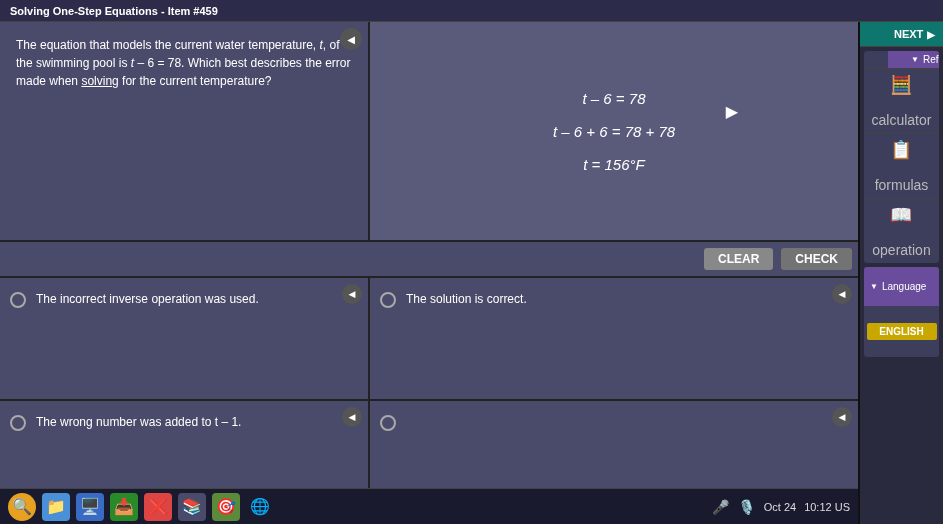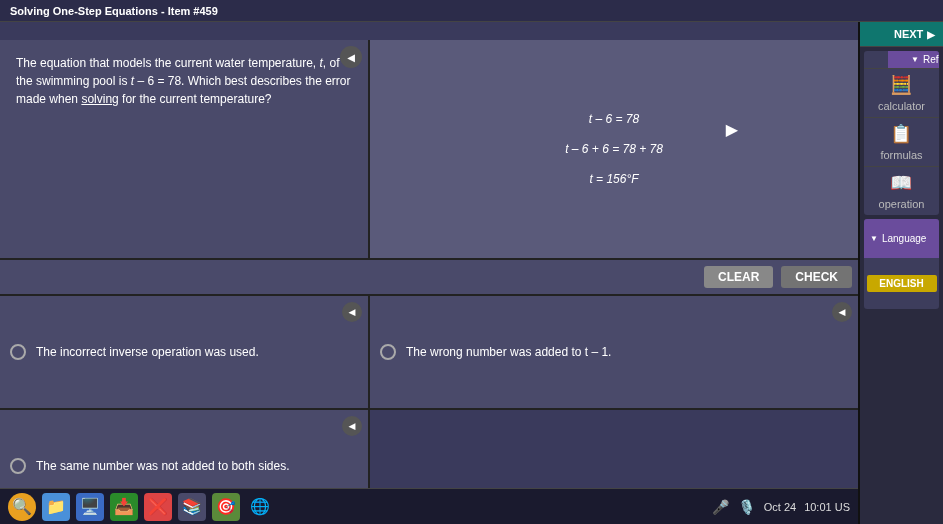--- a/index.html
+++ b/index.html
@@ -39,21 +39,20 @@
       background: #3a3a5c;
       display: flex;
       flex-direction: column;
       position: relative;
     }
 
     
     .top-section {
       display: flex;
       height: 220px;
-      margin-top: 18px;
     }
 
     .question-panel {
       width: 370px;
       background: #4a4a6a;
       padding: 14px 16px;
       border-right: 2px solid #222;
       border-bottom: 2px solid #222;
       position: relative;
     }
@@ -71,21 +70,21 @@
       background: #5a5a7a;
       display: flex;
       flex-direction: column;
       align-items: center;
       justify-content: center;
       border-bottom: 2px solid #222;
       position: relative;
     }
     .equation-line {
       color: #fff;
-      font-size: 12px;
+      font-size: 15px;
       margin: 8px 0;
       font-style: italic;
     }
 
     
     .arrow-btn {
       position: absolute;
       top: 6px;
       right: 6px;
       width: 22px;
@@ -144,21 +143,20 @@
       flex: 1;
     }
 
     .answer-cell {
       background: #4a4a6a;
       border-right: 2px solid #222;
       border-bottom: 2px solid #222;
       padding: 14px 16px 14px 36px;
       position: relative;
       display: flex;
-      align-items: center;
     }
     .answer-cell:nth-child(even) {
       border-right: none;
     }
 
     .radio-circle {
       position: absolute;
       left: 10px;
       width: 16px;
       height: 16px;
@@ -248,22 +246,22 @@
       padding: 5px 4px;
       border-top: 1px solid #444;
       cursor: pointer;
     }
     .ref-icon {
       font-size: 18px;
       color: #ccc;
     }
     .ref-label {
       color: #bbb;
-      font-size: 11px;
-      margin-top: 4px;
+      font-size: 14px;
+      margin-top: 16px;
       text-align: center;
     }
 
     .language-section {
       background: #3d3d5c;
       margin: 2px 4px;
       border-radius: 3px;
       overflow: hidden;
     }
     .language-header {
@@ -383,50 +381,54 @@
     </div>
 
     <div class="answers-grid">
 
       <div class="answer-cell">
         <div class="answer-arrow"></div>
         <div class="radio-circle"></div>
         <span class="answer-text">The incorrect inverse operation was used.</span>
       </div>
 
+      <div class="answer-cell">
+        <div class="answer-arrow"></div>
+        <div class="radio-circle"></div>
+        <span class="answer-text">The solution is correct.</span>
+      </div>
 
       <div class="answer-cell">
         <div class="answer-arrow"></div>
         <div class="radio-circle"></div>
         <span class="answer-text">The wrong number was added to t – 1.</span>
       </div>
 
       <div class="answer-cell">
         <div class="answer-arrow"></div>
         <div class="radio-circle"></div>
-        <span class="answer-text">The same number was not added to both sides.</span>
       </div>
 
     </div>
 
     <div class="taskbar">
       <div class="taskbar-icon search">🔍</div>
       <div class="taskbar-icon files">📁</div>
       <div class="taskbar-icon blue">🖥️</div>
       <div class="taskbar-icon green">📥</div>
       <div class="taskbar-icon cross">❌</div>
       <div class="taskbar-icon book">📚</div>
       <div class="taskbar-icon notes">🎯</div>
       <div class="taskbar-icon chrome">🌐</div>
 
       <div class="taskbar-right">
         <span class="mic-icon">🎤</span>
         <span class="mic-icon">🎙️</span>
         <span class="taskbar-date">Oct 24</span>
-        <span class="taskbar-time">10:01 US</span>
+        <span class="taskbar-time">10:12 US</span>
       </div>
     </div>
 
   </div>
 
   <div class="right-sidebar">
 
     <div class="next-btn">NEXT</div>
 
     <div class="reference-section">

